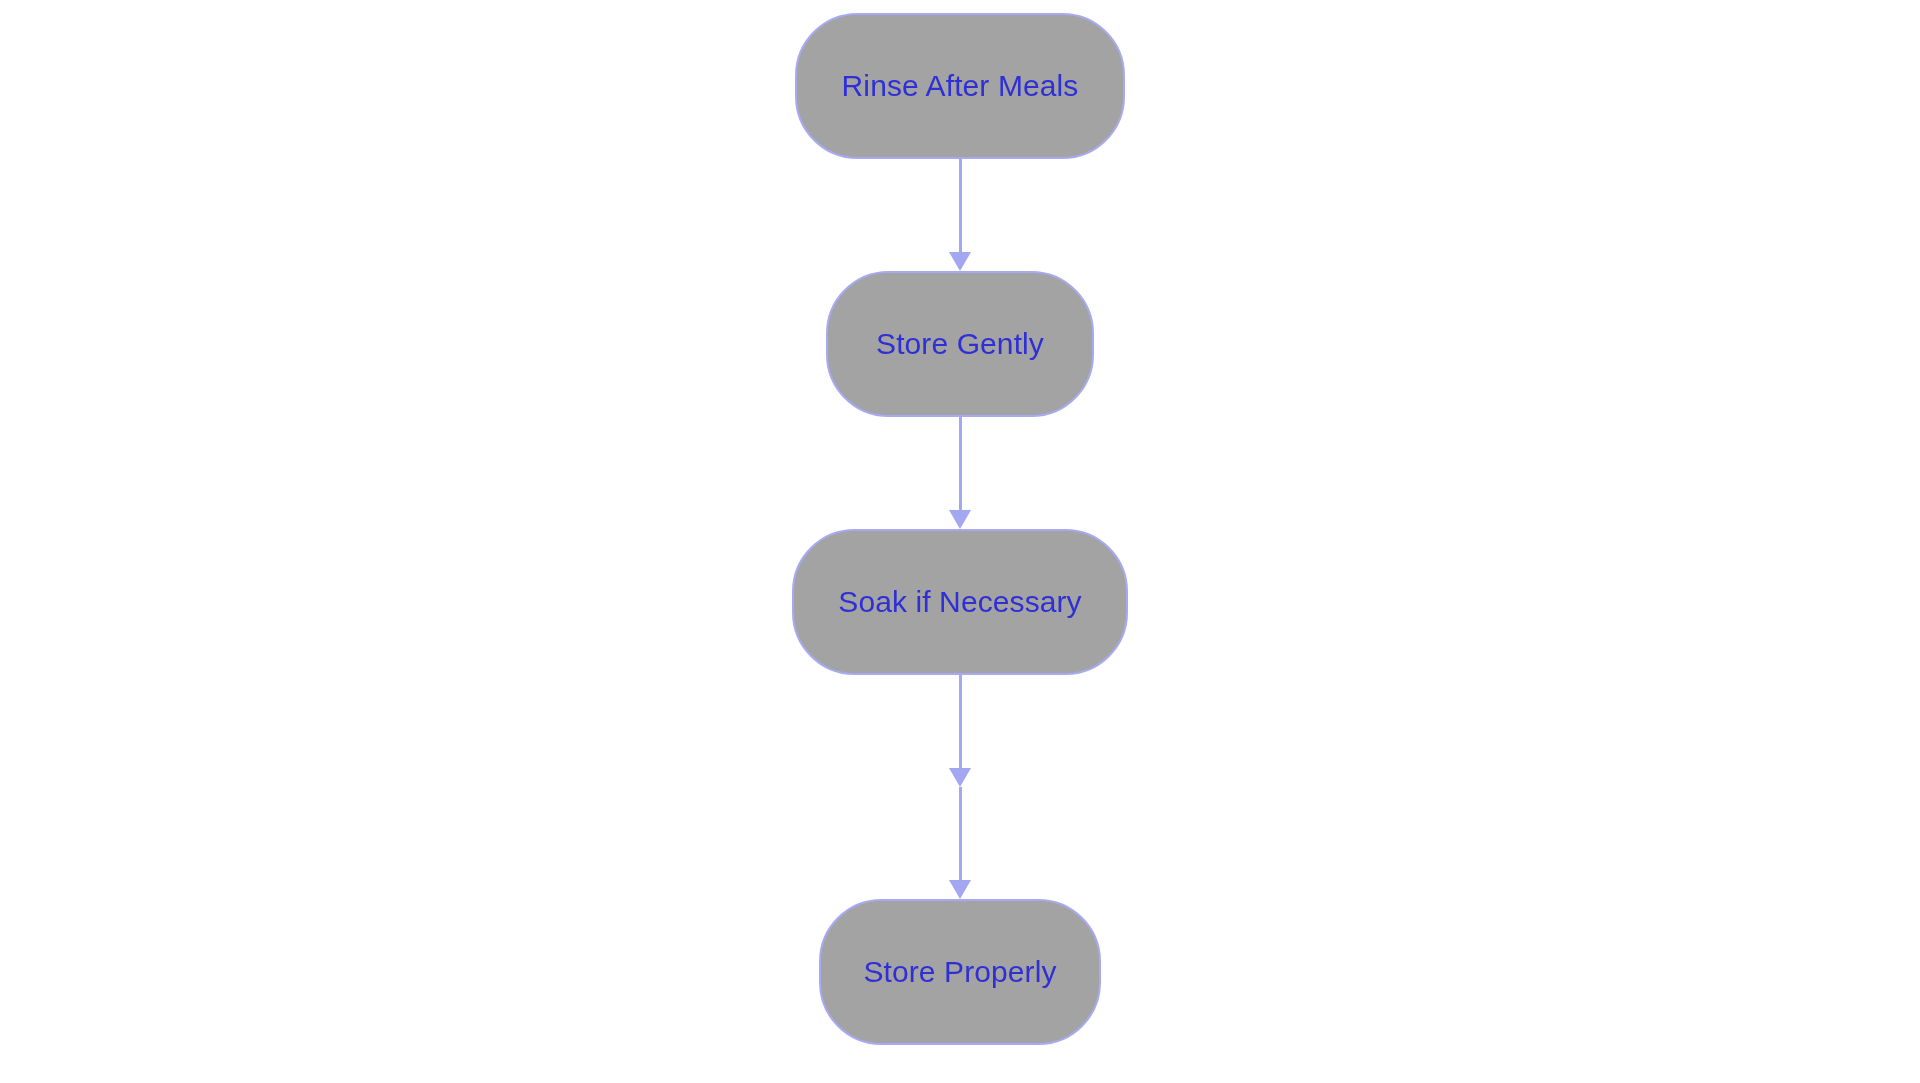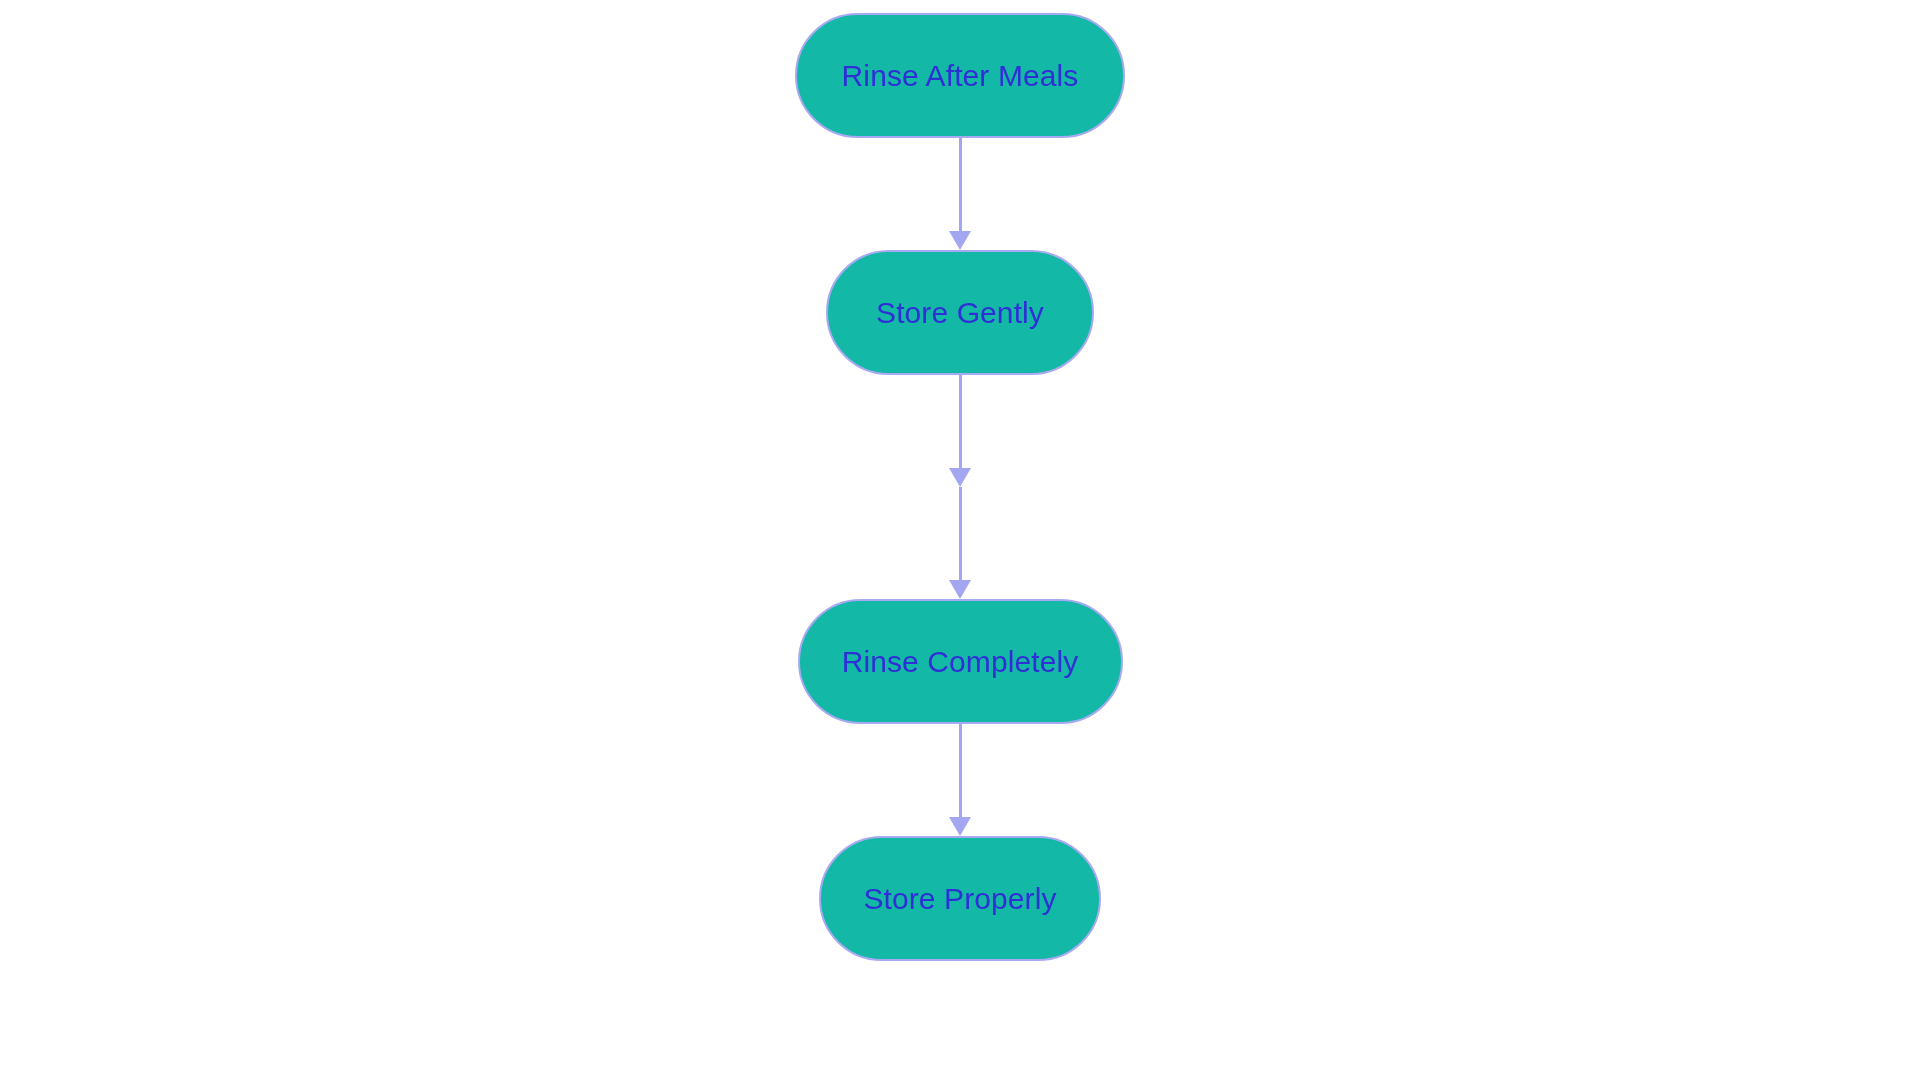--- a/index.html
+++ b/index.html
@@ -28,23 +28,23 @@
     width: 1920px;
     height: 1083px;
     display: flex;
     flex-direction: column;
     align-items: center;
     justify-content: flex-start;
   }
 
   .node {
     box-sizing: border-box;
-    height: 125px;
+    height: 146px;
     border: 2px solid #a7aaf2;
-    background: #14b8a6;
+    background: #a3a3a3;
     border-radius: 62.5px;
     display: flex;
     align-items: center;
     justify-content: center;
     padding: 12px 46px;
     position: relative;
     z-index: 2;
   }
 
   .node-label {
@@ -109,29 +109,29 @@
 
     <div class="node node-1">
       <span class="node-label">Store Gently</span>
     </div>
 
     <div class="connector conn-1">
       <div class="connector-line"></div>
       <div class="connector-arrowhead"></div>
     </div>
 
+    <div class="node node-2">
+      <span class="node-label">Soak if Necessary</span>
+    </div>
 
     <div class="connector conn-2">
       <div class="connector-line"></div>
       <div class="connector-arrowhead"></div>
     </div>
 
-    <div class="node node-3">
-      <span class="node-label">Rinse Completely</span>
-    </div>
 
     <div class="connector conn-3">
       <div class="connector-line"></div>
       <div class="connector-arrowhead"></div>
     </div>
 
     <div class="node node-4">
       <span class="node-label">Store Properly</span>
     </div>
 

